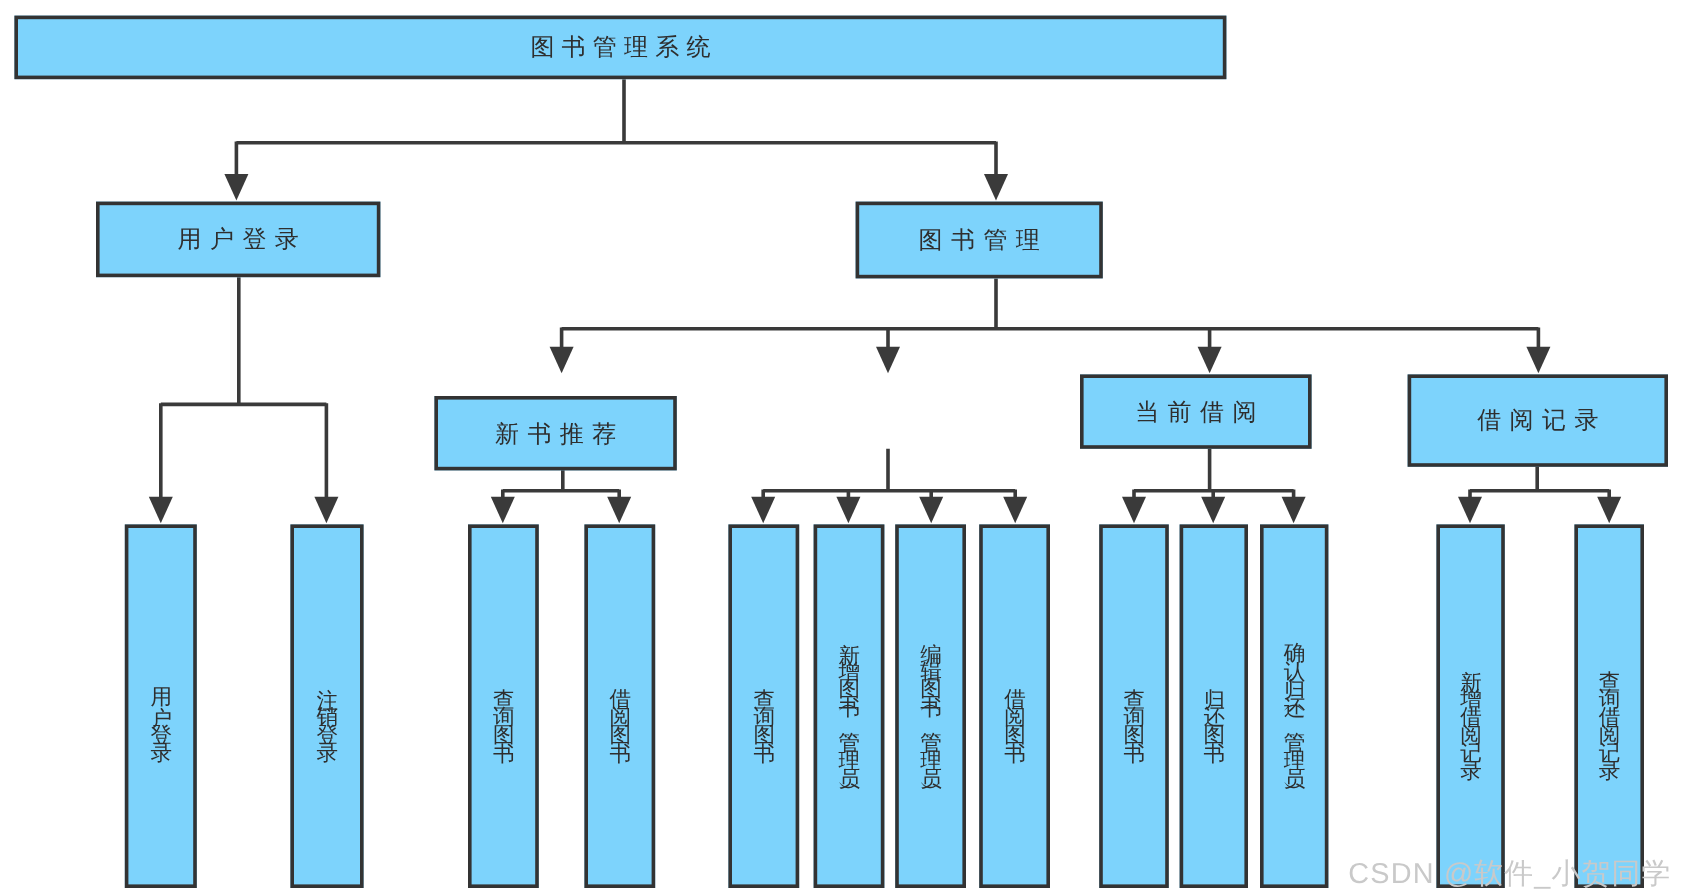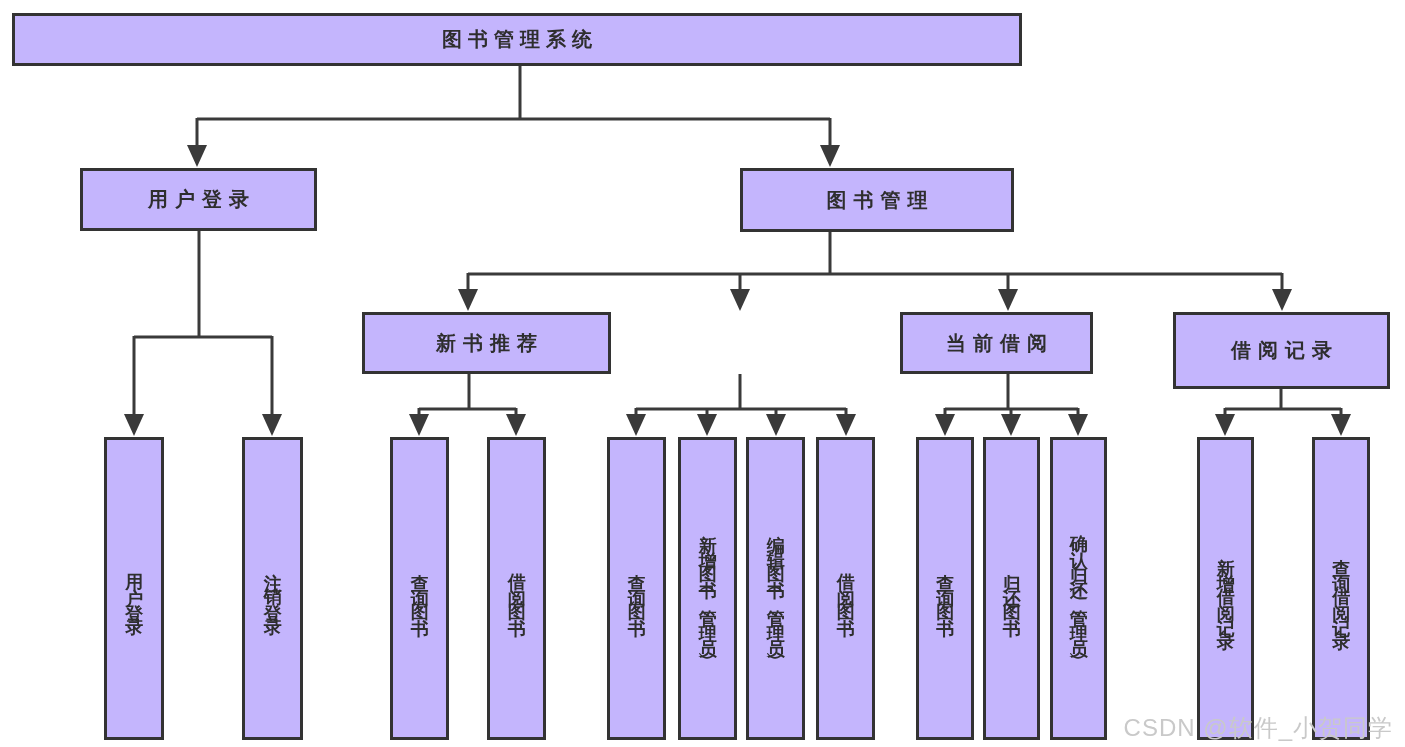--- a/index.html
+++ b/index.html
@@ -14,26 +14,25 @@
     background: var(--background, #ffffff);
     overflow: hidden;
   }
   svg.connectors {
     position: absolute; left: 0; top: 0;
     width: 1405px; height: 747px;
     color: var(--line, #3a3a3a);
   }
   .box {
     position: absolute;
-    background: #c4b5fd;
+    background: #7dd3fc;
     border: 3px solid var(--box-border, #333333);
     color: var(--text, #2e2e2e);
     display: flex; align-items: center; justify-content: center;
     white-space: nowrap;
-    font-weight: bold;
   }
   .box.h  { font-size: 20px; letter-spacing: 7px; padding-left: 7px; }
   .box.rt { font-size: 20px; letter-spacing: 6px; padding-left: 6px; }
   .vt {
     writing-mode: vertical-rl;
     line-height: 1.15;
     font-size: 18px;
     letter-spacing: 15px;
     white-space: nowrap;
   }
@@ -87,23 +86,23 @@
     <g>
       <path d="M1281,374 V409 M1225,409 H1341 M1225,408 V418 M1341,408 V418"></path>
       <polygon points="1215,414 1235,414 1225,436" fill="currentColor" stroke="none"></polygon>
       <polygon points="1331,414 1351,414 1341,436" fill="currentColor" stroke="none"></polygon>
     </g>
   </svg>
 
   <div class="box rt" style="left:12px; top:13px; width:1010px; height:53px;">图书管理系统</div>
 
   <div class="box h" style="left:80px; top:168px; width:237px; height:63px;">用户登录</div>
-  <div class="box h" style="left:740px; top:168px; width:274px; height:64px;">图书管理</div>
+  <div class="box h" style="left:713px; top:168px; width:206px; height:64px;">图书管理</div>
 
-  <div class="box h" style="left:362px; top:312px; width:249px; height:62px;">新书推荐</div>
+  <div class="box h" style="left:362px; top:330px; width:202px; height:62px;">新书推荐</div>
   <div class="box h" style="left:900px; top:312px; width:193px; height:62px;text-align:right;">当前借阅</div>
   <div class="box h" style="left:1173px; top:312px; width:217px; height:77px;">借阅记录</div>
 
   <div class="box v" style="left:104px; top:437px; width:60px; height:303px;">
     <span class="vt">用户登录</span>
   </div>
   <div class="box v" style="left:242px; top:437px; width:61px; height:303px;">
     <span class="vt">注销登录</span>
   </div>
 

